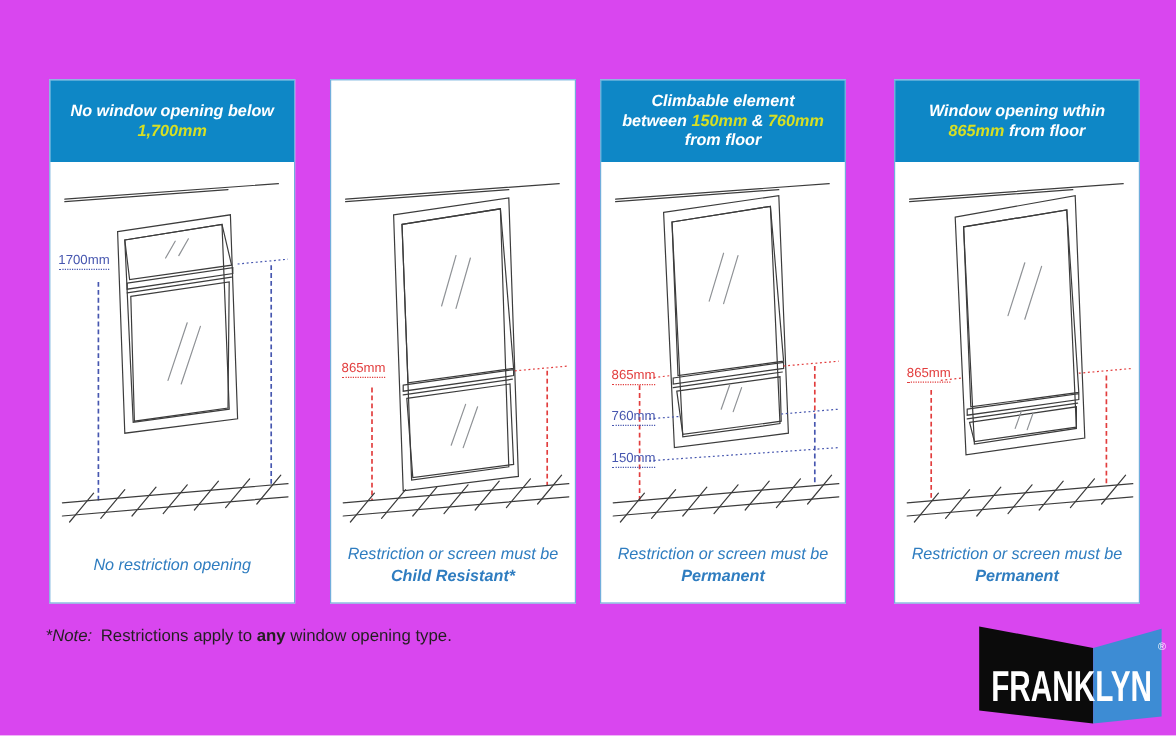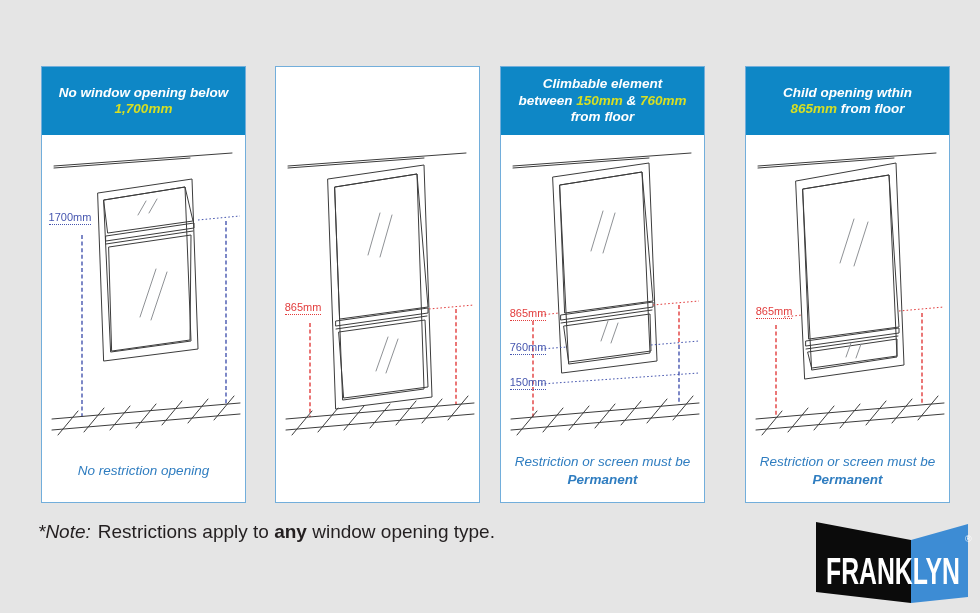--- a/index.html
+++ b/index.html
@@ -1,16 +1,16 @@
 <!DOCTYPE html>
 <html style="--header-blue: #0e87c6; --highlight-yellow: #d7df23; --caption-blue: #2f7dc0; --border-blue: #72aedb; --measure-red: #e23d3d; --measure-blue: #4656af; --note-dark: #231f20; --logo-blue: #3d8cd4; --logo-black: #0b0b0b;"><head>
 <meta charset="utf-8">
 <style>
   html,body{margin:0;padding:0;background:#fff;}
-  .canvas{position:relative;width:980px;height:613px;background:#e5e5e5;overflow:hidden;
+  .canvas{position:relative;width:980px;height:613px;background:#d946ef;overflow:hidden;
           font-family:"Liberation Sans", sans-serif;}
   .panel{position:absolute;top:66px;width:205px;height:437px;background:#fff;
          border:1px solid var(--border-blue);box-sizing:border-box;}
   .p1{left:41px;} .p2{left:275px;} .p3{left:500px;} .p4{left:745px;}
   .ph{position:absolute;top:0;left:0;right:0;height:68px;background:var(--header-blue);
       color:#fff;display:flex;align-items:center;justify-content:center;text-align:center;
       font-style:italic;font-weight:bold;font-size:13.5px;line-height:1.22;}
   .ph .inner{max-width:170px;}
   .hl{color:var(--highlight-yellow);}
   .body{position:absolute;top:68px;left:0;right:0;height:310px;}
@@ -28,21 +28,21 @@
   .mlabel{position:absolute;font-size:11px;width:54px;text-align:center;
           line-height:12px;letter-spacing:0;}
   .mlabel .u{border-bottom:1px dotted currentColor;padding-bottom:1px;}
   .lred{color:var(--measure-red);}
   .lblue{color:var(--measure-blue);}
   .caption{position:absolute;left:4px;right:4px;bottom:10px;height:42px;
            display:flex;align-items:center;justify-content:center;text-align:center;
            color:var(--caption-blue);font-style:italic;font-size:13.5px;line-height:1.3;}
   .caption .inner{max-width:176px;}
   .caption b{font-weight:bold;}
-  .note{position:absolute;left:38px;top:521px;font-size:19px;color:var(--note-dark);}
+  .note{position:absolute;left:38px;top:521px;font-size:14px;color:var(--note-dark);}
   .note .pfx{font-style:italic;margin-right:7px;}
   .note b{font-weight:bold;}
   .logo{position:absolute;left:812px;top:514px;width:164px;height:98px;}
 </style>
 </head>
 <body>
 
 <div class="canvas">
 
   <div class="panel p1">
@@ -132,20 +132,23 @@
             <line x1="62" y1="273" x2="42" y2="297"></line>
           <line x1="88" y1="271" x2="68" y2="295"></line>
             <line x1="114" y1="269" x2="94" y2="293"></line>
           <line x1="140" y1="266" x2="120" y2="290"></line>
             <line x1="166" y1="264" x2="146" y2="288"></line>
           <line x1="192" y1="261" x2="172" y2="285"></line>
         </g>
       </svg>
       <span class="mlabel lred" style="left:0px;top:166px;"><span class="u">865mm</span></span>
     </div>
+    <div class="caption">
+      <div class="inner"><span>Restriction or screen must be </span><b>Child Resistant*</b></div>
+    </div>
   </div>
 
   <div class="panel p3">
     <div class="ph">
       <div class="inner">
         <span>Climbable element between </span><span class="hl">150mm</span><span> &amp; </span><span class="hl">760mm</span><span> from floor</span>
       </div>
     </div>
     <div class="body">
       <svg width="205" height="310" viewBox="0 0 205 310">
@@ -198,21 +201,21 @@
       <span class="mlabel lblue" style="left:0px;top:241px;"><span class="u">150mm</span></span>
     </div>
     <div class="caption">
       <div class="inner"><span>Restriction or screen must be </span><b>Permanent</b></div>
     </div>
   </div>
 
   <div class="panel p4">
     <div class="ph">
       <div class="inner">
-        <span>Child opening wthin </span><span class="hl">865mm</span><span> from floor</span>
+        <span>Window opening wthin </span><span class="hl">865mm</span><span> from floor</span>
       </div>
     </div>
     <div class="body">
       <svg width="205" height="310" viewBox="0 0 205 310">
         <g class="ink">
           <line x1="12" y1="31" x2="190" y2="18"></line>
             <line x1="12" y1="33" x2="148" y2="23"></line>
         </g>
         <g class="ink">
           <polygon class="frame" points="50,46 150,28 158,230 59,244"></polygon>

